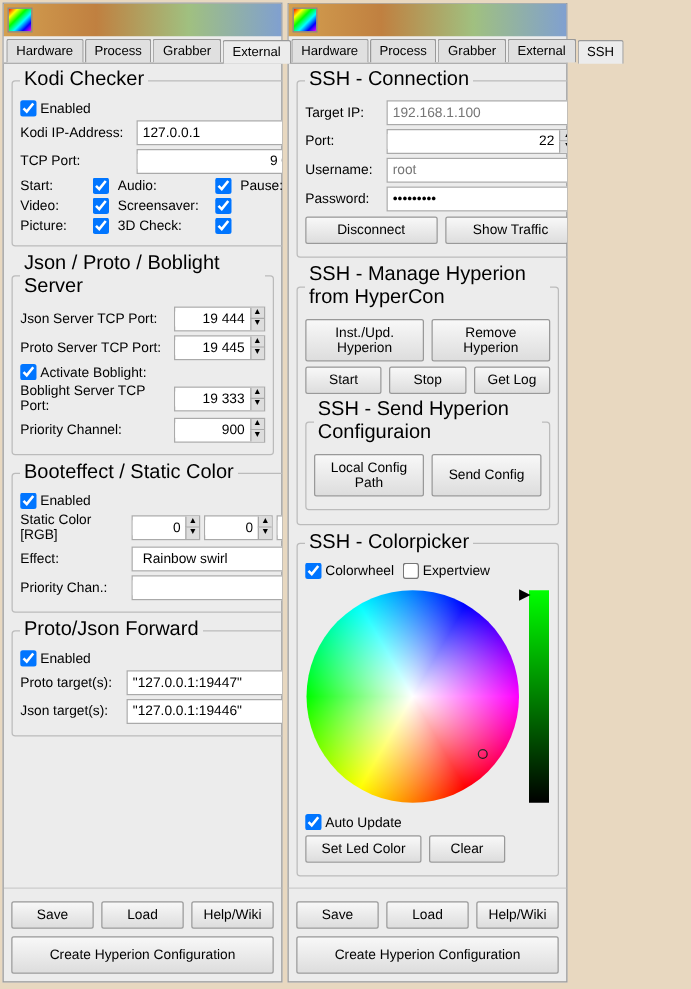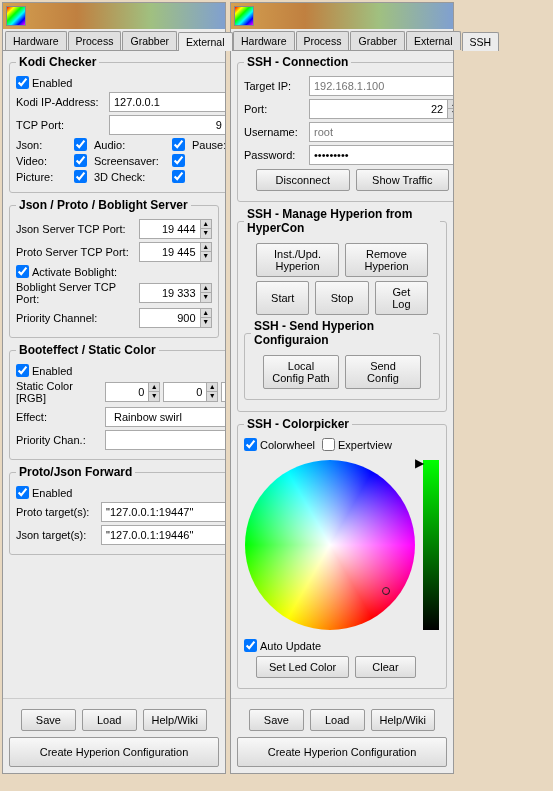--- a/index.html
+++ b/index.html
@@ -5,34 +5,34 @@
 * { box-sizing: border-box; margin: 0; padding: 0; font-family: Tahoma, Arial, sans-serif; font-size: 11px; }
 body { background: #e8d8c0; display: flex; gap: 4px; padding: 2px; }
 .window { background: #ececec; border: 1px solid #999; width: 224px; display: flex; flex-direction: column; }
 .titlebar { height: 26px; background: linear-gradient(90deg, #d4a050, #c08040, #a0c080, #80a0d0); position: relative; }
 .titlebar-icon { position: absolute; left: 3px; top: 3px; width: 20px; height: 20px; background: linear-gradient(135deg, #f00, #ff0, #0f0, #0ff, #00f, #f0f); border: 1px solid #888; }
 .tabs { display: flex; border-bottom: 1px solid #999; background: #ececec; padding: 2px 2px 0 2px; }
 .tab { padding: 3px 7px; border: 1px solid #999; border-bottom: none; background: #e0e0e0; margin-right: 1px; cursor: pointer; border-radius: 2px 2px 0 0; font-size: 10.5px; }
 .tab.active { background: #ececec; position: relative; top: 1px; }
 .content { flex: 1; padding: 4px 6px; overflow-y: auto; }
 fieldset { border: 1px solid #bbb; border-radius: 3px; padding: 4px 6px 6px 6px; margin-bottom: 5px; }
-legend { font-size: 12px; padding: 0 3px; font-weight: bold; }
+legend { font-size: 16px; padding: 0 3px; }
 .row { display: flex; align-items: center; margin: 3px 0; gap: 3px; }
 .row label { flex-shrink: 0; }
 .row input[type=text], .row input[type=password], .row select { flex: 1; border: 1px solid #aaa; padding: 2px 4px; height: 20px; background: #fff; }
 .row input[type=text]:read-only { background: #eee; color: #888; }
 .spinner { display: flex; align-items: center; border: 1px solid #aaa; background: #fff; height: 20px; }
 .spinner input { border: none; text-align: right; padding: 0 4px; width: 100%; outline: none; }
 .spinbtns { display: flex; flex-direction: column; width: 14px; }
 .spinbtns div { height: 9px; background: #ddd; border-left: 1px solid #aaa; text-align: center; line-height: 7px; font-size: 7px; cursor: pointer; }
 .spinbtns div:first-child { border-bottom: 1px solid #aaa; }
 .chk { display: inline-flex; align-items: center; gap: 3px; margin-right: 4px; justify-content: space-between; }
 .chk input { width: 13px; height: 13px; }
 .btn { background: linear-gradient(#f8f8f8, #ddd); border: 1px solid #999; border-radius: 2px; padding: 4px 8px; cursor: pointer; font-size: 11px; }
-.btn-row { display: flex; gap: 6px; justify-content: center; margin: 4px 12px; }
+.btn-row { display: flex; gap: 6px; justify-content: center; margin: 4px 0; }
 .btn-row .btn { flex: 1; }
 .bottom { padding: 6px; border-top: 1px solid #ccc; }
 .bottom .btn-row { margin-bottom: 6px; }
 .big-btn { width: 100%; padding: 8px; }
 .lbl-w { width: 90px; display: inline-block; }
 .lbl-w2 { width: 120px; display: inline-block; }
 .lbl-s { width: 55px; display: inline-block; }
 .colorpicker { position: relative; display: flex; gap: 8px; justify-content: center; padding: 6px 0; }
 .wheel { width: 170px; height: 170px; border-radius: 50%; background: conic-gradient(from 90deg, #f0f, #f00, #ff0, #0f0, #0ff, #00f, #f0f); position: relative; }
 .wheel::after { content: ''; position: absolute; inset: 0; border-radius: 50%; background: radial-gradient(circle, #fff 0%, transparent 70%); }
@@ -76,21 +76,21 @@
           <div class="spinner" style="flex:1">
             <input value="9 090" style="">
             <div class="spinbtns">
               <div>▲</div>
               <div>▼</div>
             </div>
           </div>
         </div>
       <div class="row">
         <span class="chk">
-            <span class="lbl-s">Json:</span>
+            <span class="lbl-s">Start:</span>
             <input type="checkbox" checked="" style="">
           </span>
         <span class="chk">
             <span style="width:75px">Audio:</span>
             <input type="checkbox" checked="" style="">
           </span>
         <span class="chk">
             <span>Pause:</span>
             <input type="checkbox" checked="" style="">
           </span>

